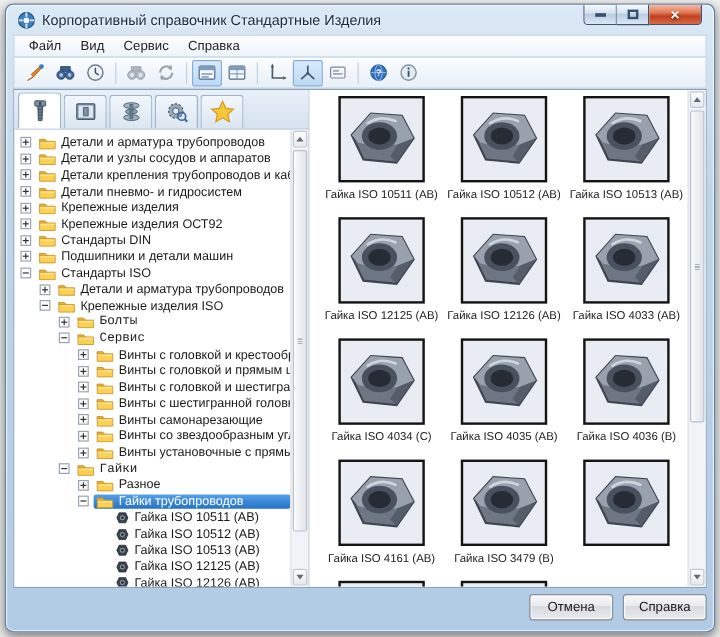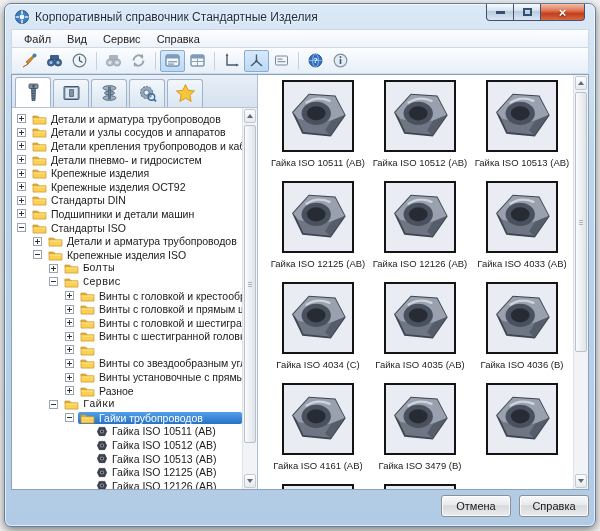--- a/index.html
+++ b/index.html
@@ -441,56 +441,57 @@
                 </svg>
                 <span class="tlabel">Винты с шестигранной головкой</span>
               </span>
             </div>
           <div class="trow lvl3">
               <span class="exp plus"></span>
               <span class="rowbody">
                 <svg class="ti">
                   <use href="#i-folder"></use>
                 </svg>
+                <span class="tlabel">Винты самонарезающие</span>
               </span>
             </div>
           <div class="trow lvl3">
               <span class="exp plus"></span>
               <span class="rowbody">
                 <svg class="ti">
                   <use href="#i-folder"></use>
                 </svg>
                 <span class="tlabel">Винты со звездообразным углублением ...</span>
               </span>
             </div>
           <div class="trow lvl3">
               <span class="exp plus"></span>
               <span class="rowbody">
                 <svg class="ti">
                   <use href="#i-folder"></use>
                 </svg>
                 <span class="tlabel">Винты установочные с прямым шлицем ...</span>
-              </span>
-            </div>
-          <div class="trow lvl3">
-              <span class="exp plus"></span>
-              <span class="rowbody">
-                <svg class="ti">
-                  <use href="#i-folder"></use>
-                </svg>
-                <span class="tlabel">Разное</span>
               </span>
             </div>
           <div class="trow lvl2">
               <span class="exp minus"></span>
               <span class="rowbody">
                 <svg class="ti">
                   <use href="#i-folder"></use>
                 </svg>
                 <span class="tlabel">Гайки</span>
+              </span>
+            </div>
+          <div class="trow lvl3">
+              <span class="exp plus"></span>
+              <span class="rowbody">
+                <svg class="ti">
+                  <use href="#i-folder"></use>
+                </svg>
+                <span class="tlabel">Разное</span>
               </span>
             </div>
           <div class="trow lvl3 selected">
               <span class="exp minus"></span>
               <span class="rowbody">
                 <svg class="ti">
                   <use href="#i-folder"></use>
                 </svg>
                 <span class="tlabel">Гайки трубопроводов</span>
               </span>

